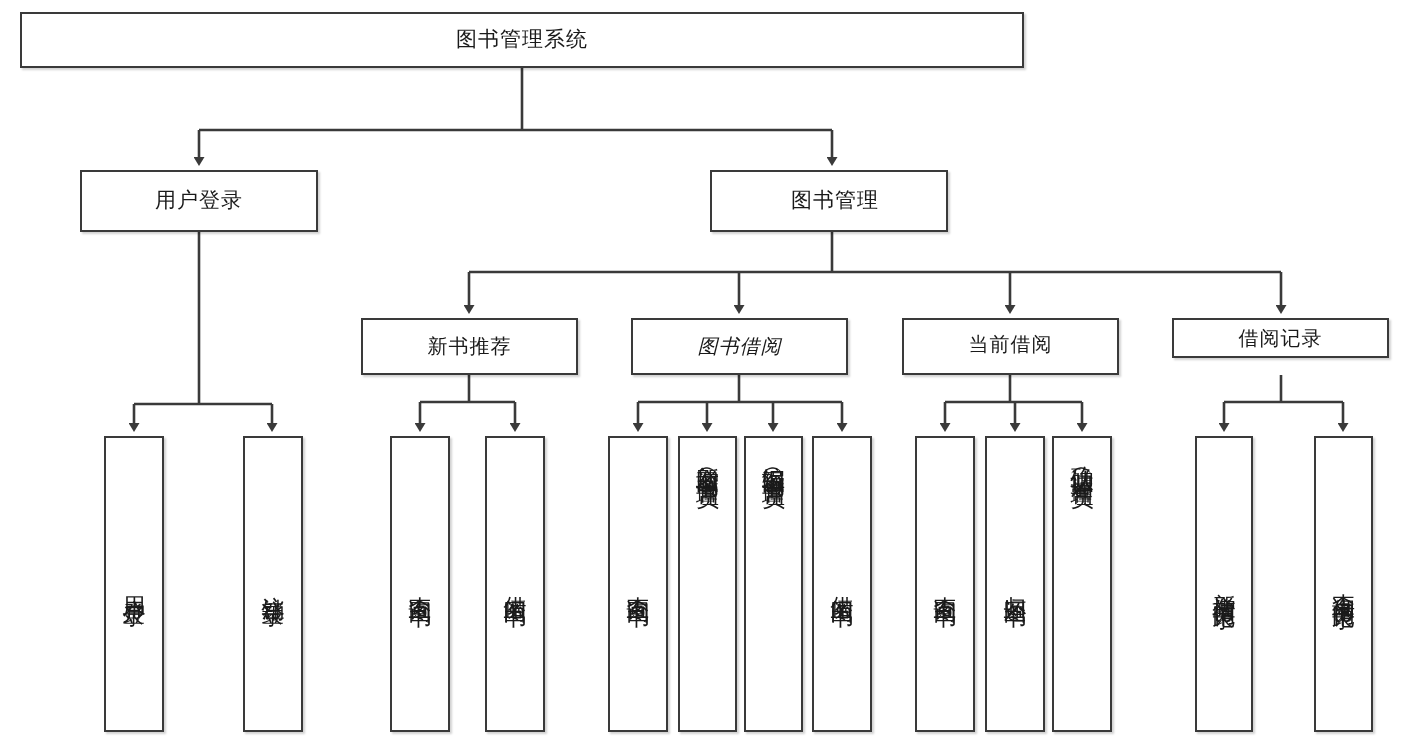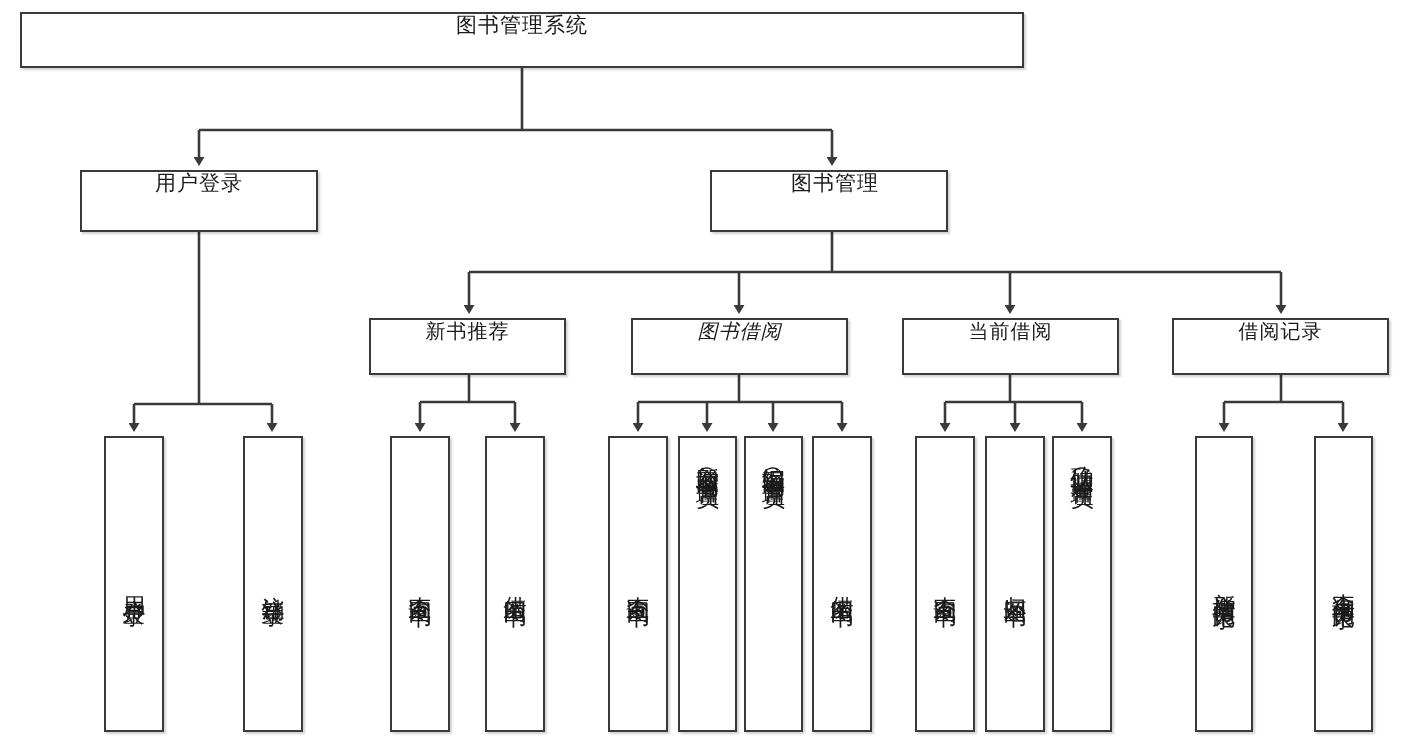--- a/index.html
+++ b/index.html
@@ -30,20 +30,21 @@
     pointer-events: none;
   }
   
   .node {
     position: absolute;
     box-sizing: border-box;
     background: #ffffff;
     border: 2px solid #3a3a3a;
     box-shadow: 2px 2px 2px rgba(0,0,0,0.18);
     display: flex;
+    align-items: center;
     justify-content: center;
     color: #1f1f1f;
     line-height: 1.12;
   }
   .node.root {
     border-width: 2px;
   }
   .node-label {
     font-size: 21px;
     letter-spacing: 1px;
@@ -147,33 +148,33 @@
   </div>
 
   <div class="node lvl1" style="left:80px; top:170px; width:238px; height:62px;">
     <span class="node-label">用户登录</span>
   </div>
 
   <div class="node lvl1" style="left:710px; top:170px; width:238px; height:62px;padding-left:12px;">
     <span class="node-label">图书管理</span>
   </div>
 
-  <div class="node lvl2" style="left:361px; top:318px; width:197px; height:57px;margin-left:8px;">
+  <div class="node lvl2" style="left:361px; top:318px; width:217px; height:57px;">
     <span class="node-label">新书推荐</span>
   </div>
 
   <div class="node lvl2" style="left:631px; top:318px; width:217px; height:57px;font-style:italic;">
     <span class="node-label">图书借阅</span>
   </div>
 
-  <div class="node lvl2" style="left:902px; top:318px; width:217px; height:57px;">
+  <div class="node lvl2" style="left:902px; top:318px; width:217px; height:57px;font-family:Liberation Mono, monospace;">
     <span class="node-label">当前借阅</span>
   </div>
 
-  <div class="node lvl2" style="left:1172px; top:318px; width:217px; height:57px;">
+  <div class="node lvl2" style="left:1172px; top:318px; width:217px; height:40px;">
     <span class="node-label">借阅记录</span>
   </div>
 
   <div class="node lvl3 leaf centered" style="left:104px; top:436px; width:60px; height:296px;">
     <span class="node-label">用户登录</span>
   </div>
 
   <div class="node lvl3 leaf centered" style="left:243px; top:436px; width:60px; height:296px;">
     <span class="node-label">注销登录</span>
   </div>

